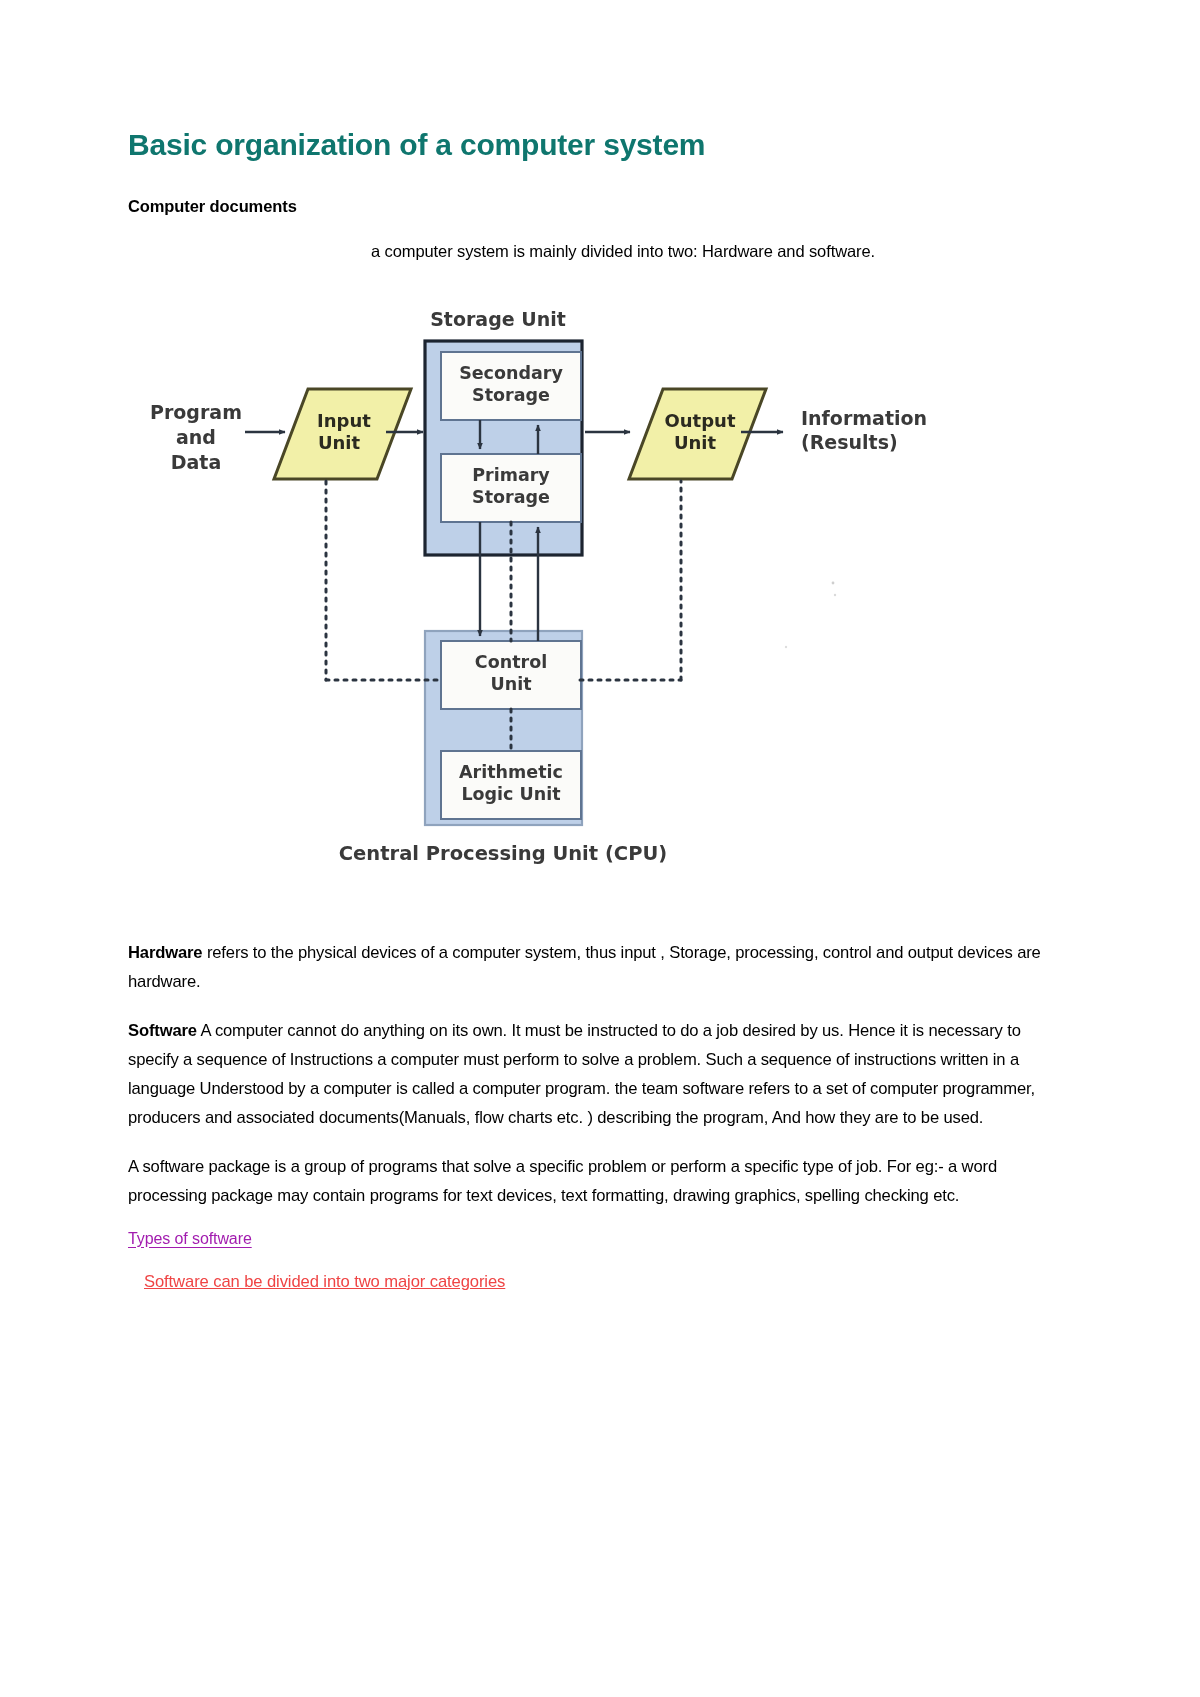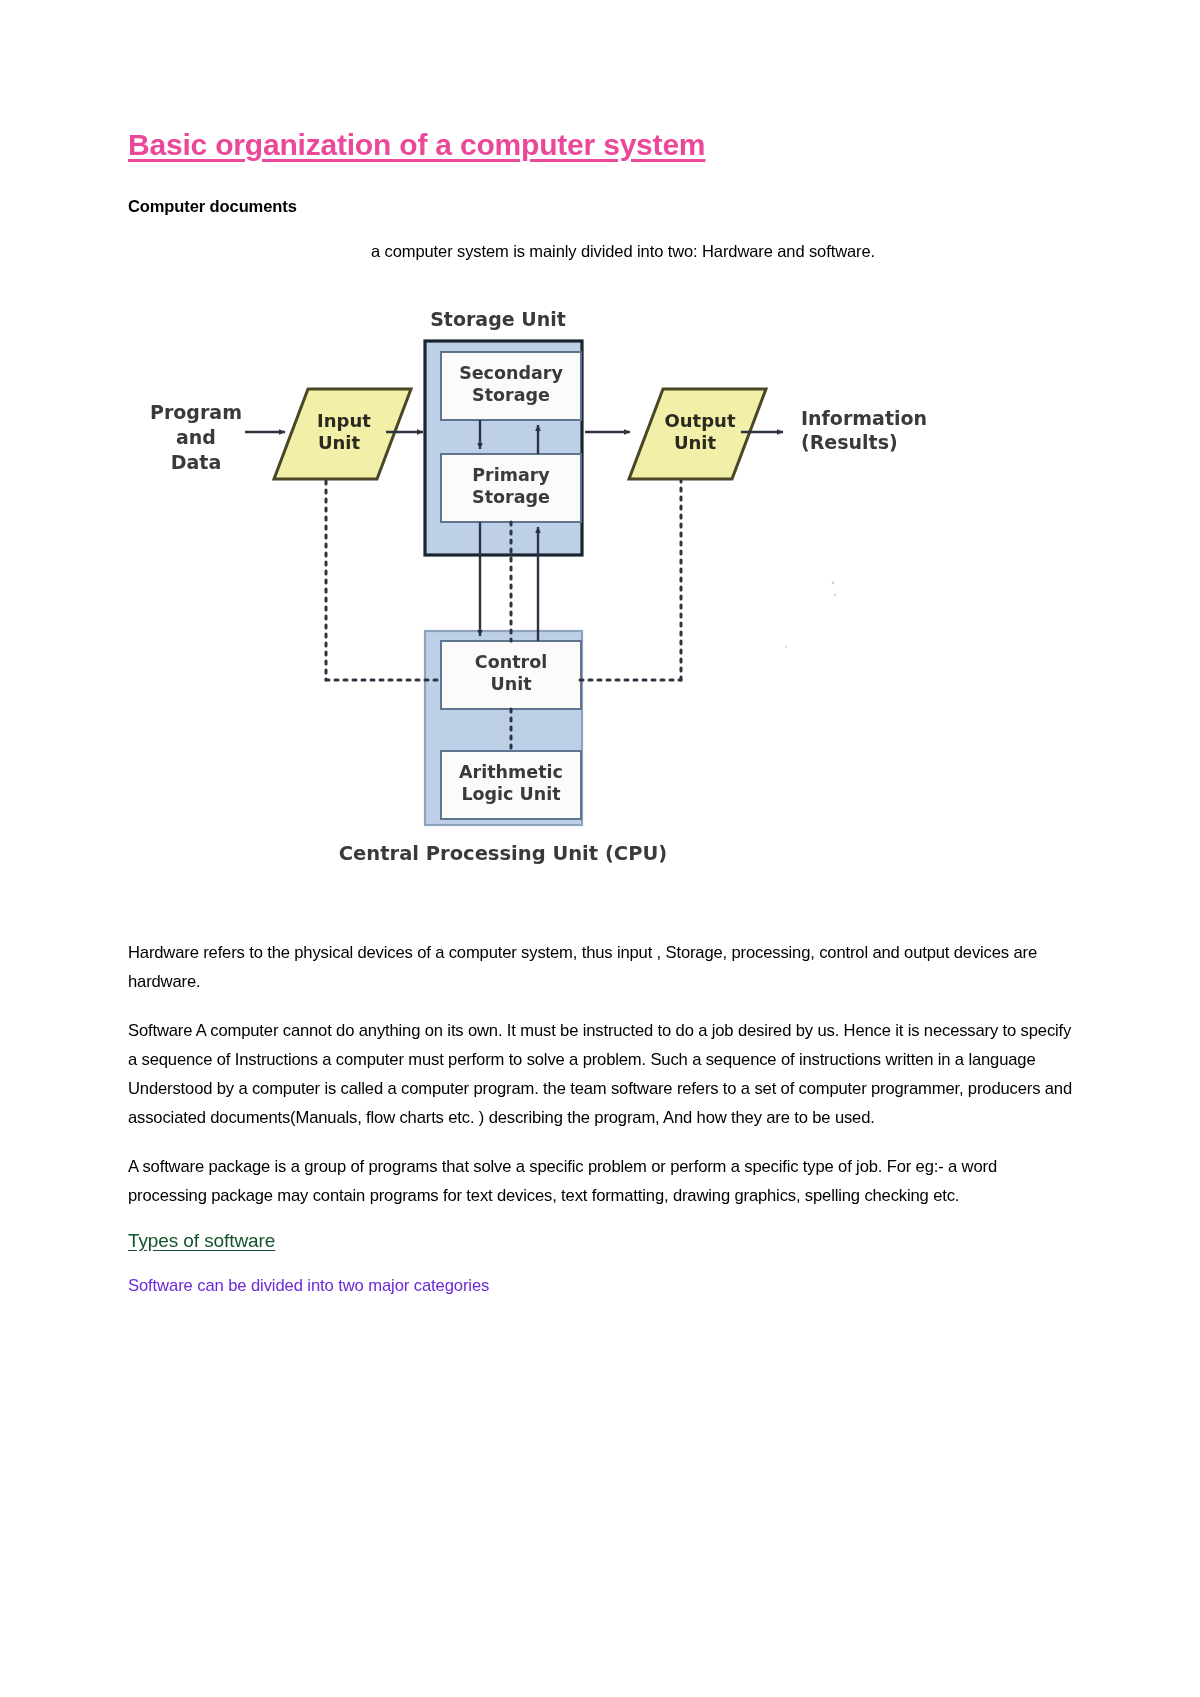--- a/index.html
+++ b/index.html
@@ -22,23 +22,22 @@
     position: absolute;
     left: 128px;
     top: 128px;
     width: 944px;
   }
 
   
   .doc-title {
     font-size: 30px;
     font-weight: bold;
-    color: #ec4899;
+    color: #0f766e;
     letter-spacing: -0.2px;
-    text-decoration: underline;
     text-underline-offset: 4px;
     margin: 0 0 34px 0;
     line-height: 1.15;
   }
   .subhead {
     font-size: 16.5px;
     font-weight: bold;
     color: #000000;
     margin: 0 0 26px 0;
     letter-spacing: -0.1px;
@@ -50,34 +49,35 @@
     letter-spacing: -0.1px;
     text-align: center;
   }
   p.body-par {
     font-size: 16.6px;
     color: #000000;
     line-height: 1.75;
     margin: 0 0 20px 0;
     letter-spacing: -0.15px;
   }
-  p.body-par b { font-weight: normal; margin-top: 12px; }
+  p.body-par b { font-weight: bold; margin-top: 12px; }
   .section-head {
-    font-size: 19px;
-    color: #14532d;
+    font-size: 16px;
+    color: #a21caf;
     text-decoration: underline;
     text-underline-offset: 3px;
     margin: 0 0 24px 0;
     letter-spacing: -0.1px;
   }
   .tail-line {
     font-size: 16.6px;
-    color: #6d28d9;
-    margin: 0;
-    letter-spacing: -0.1px;
+    color: #ef4444;
+    margin: 16px;
+    letter-spacing: -0.1px;
+    text-decoration: underline;
   }
 
   
   .diagram-wrap {
     position: relative;
     width: 944px;
     height: 595px;
     margin: 38px 0 44px 0;
   }
   .diagram-svg { display:block; width: 944px; height: 595px; }

